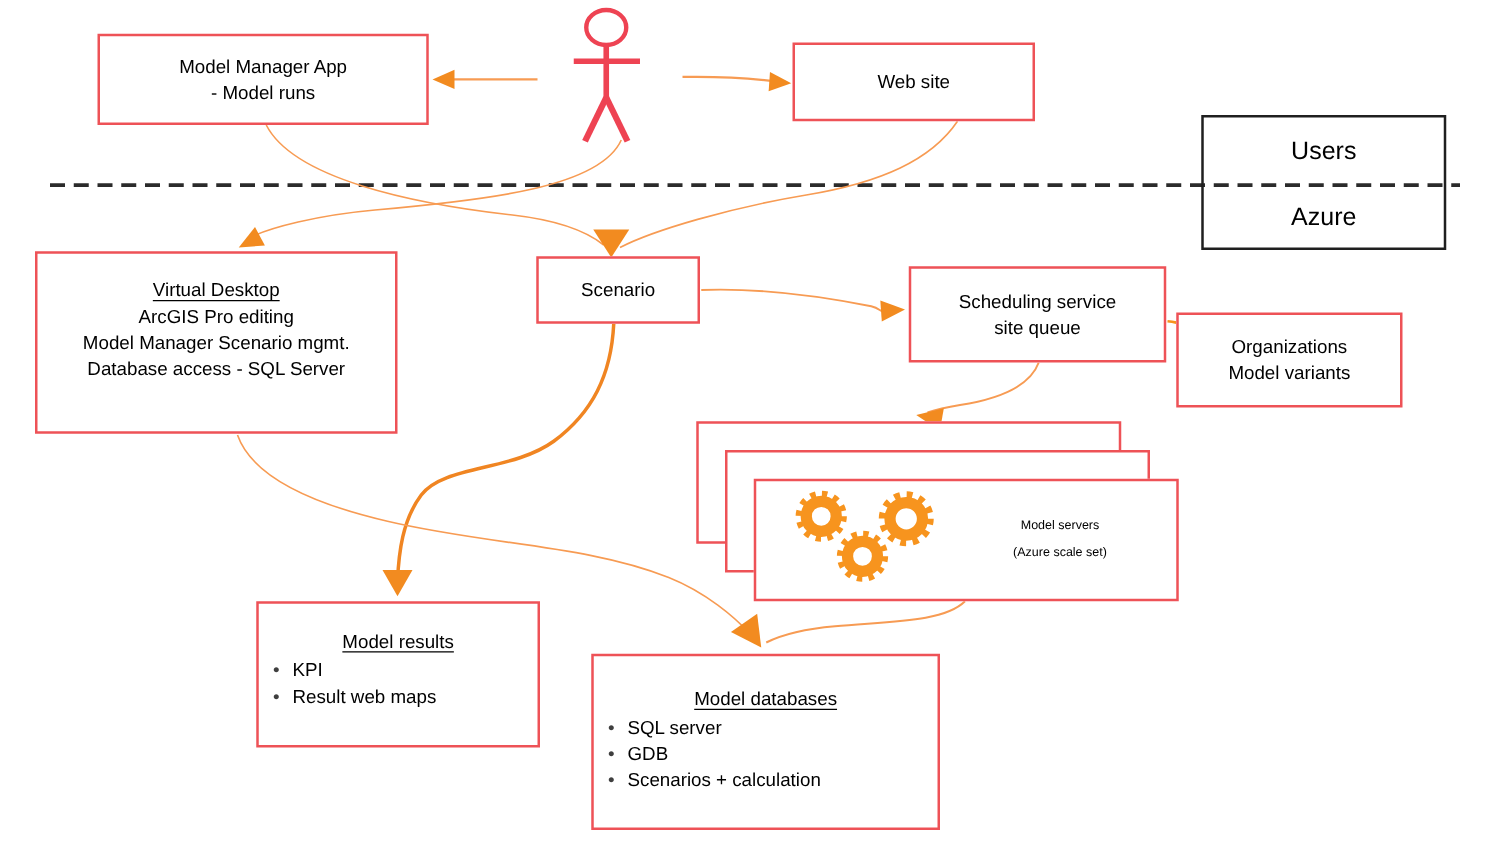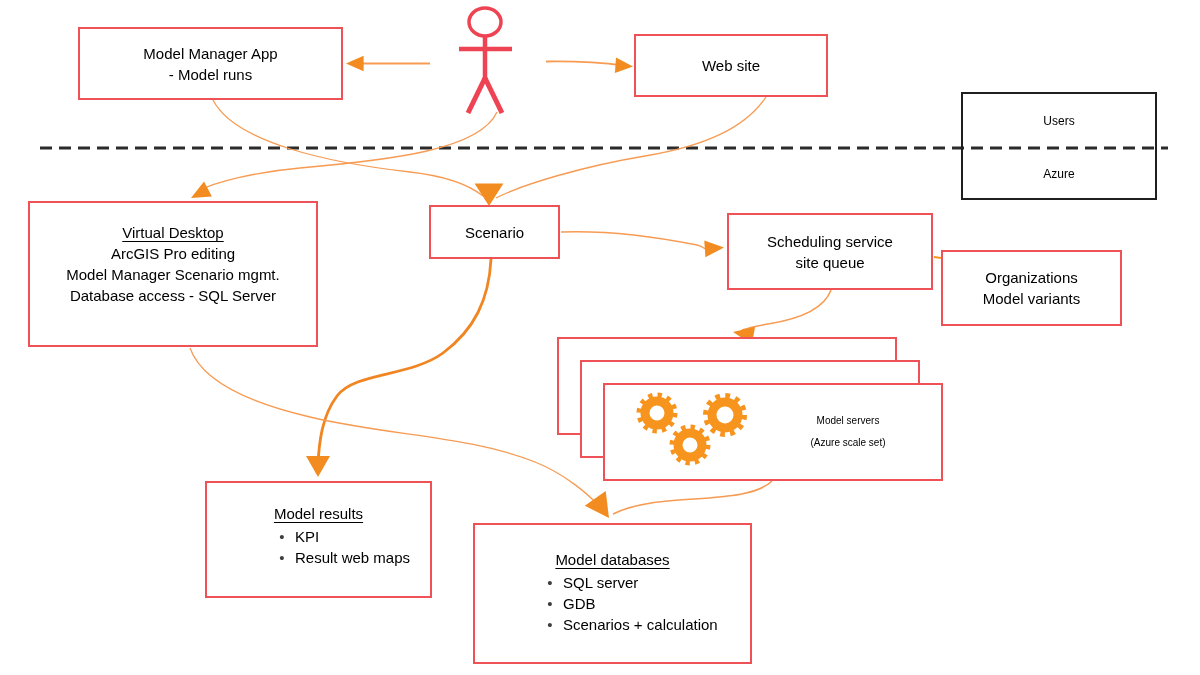--- a/index.html
+++ b/index.html
@@ -8,26 +8,26 @@
     font-family:"Liberation Sans",sans-serif;color:#000000;
   }
   svg.layer{position:absolute;left:0;top:0;width:1200px;height:675px;}
   .box{
     position:absolute;border:2px solid #ee5257;background:#ffffff;
     display:flex;flex-direction:column;align-items:center;justify-content:center;
     font-size:15px;line-height:21px;text-align:center;box-sizing:border-box;
   }
   .title-underline{text-decoration:underline;text-underline-offset:3px;}
   .bullets{align-self:stretch;text-align:left;margin-top:2px;}
-  .bullet-row{display:flex;align-items:flex-end;padding-left:18px;margin-left:44px;}
+  .bullet-row{display:flex;align-items:flex-end;padding-left:1px;}
   .bullet-row .bullet{width:26px;flex:0 0 26px;text-align:center;color:#3f3f3f;}
   .bullet-row .bullet::before{content:"\2022";}
   .boundary-box{
     position:absolute;border:2px solid #1f1f1f;background:transparent;box-sizing:border-box;
-    font-size:12px;
+    font-size:20px;
   }
   .boundary-box .half{position:absolute;left:0;right:0;display:flex;align-items:center;justify-content:center;}
   .server-stack-card{position:absolute;border:2px solid #ee5257;background:#ffffff;box-sizing:border-box;}
   .server-front{display:flex;flex-direction:row;align-items:center;}
   .server-text{flex:1;text-align:center;font-size:10px;line-height:22px;padding-right:14px;}
   .gears{width:150px;height:92px;margin-left:14px;flex:0 0 150px;}
 </style>
 </head>
 <body>
 

